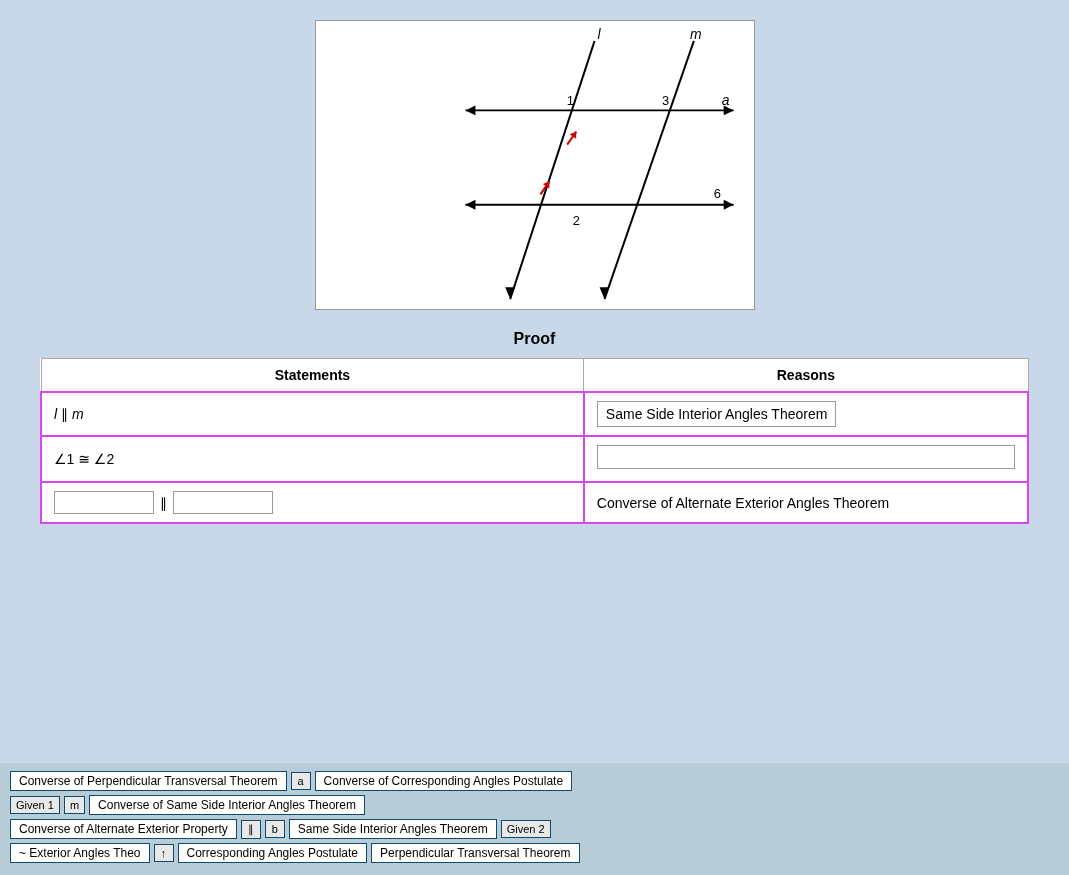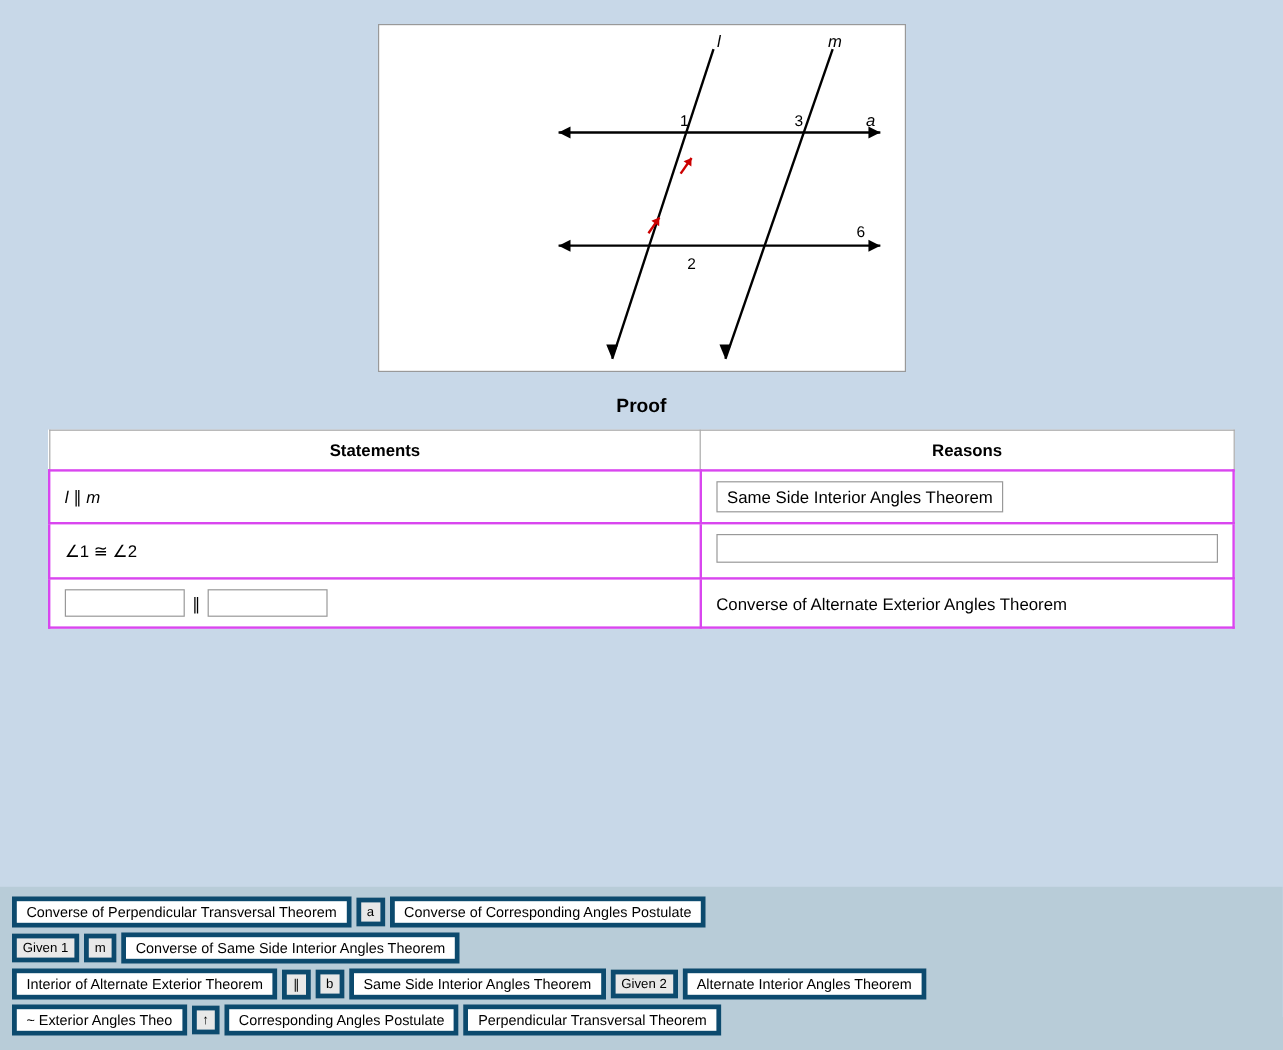--- a/index.html
+++ b/index.html
@@ -105,21 +105,21 @@
 
     .answer-row {
       display: flex;
       align-items: center;
       gap: 4px;
       margin-bottom: 4px;
       flex-wrap: nowrap;
     }
 
     .answer-chip {
-      border: 4px solid #0c4a6e;
+      border: 1px solid #0c4a6e;
       background: white;
       padding: 2px 8px;
       font-size: 12px;
       white-space: nowrap;
       cursor: pointer;
     }
 
     .answer-chip.small-label {
       font-size: 11px;
       padding: 2px 5px;
@@ -239,26 +239,25 @@
     <div class="answer-chip">Converse of Corresponding Angles Postulate</div>
   </div>
 
   <div class="answer-row">
     <div class="answer-chip small-label">Given 1</div>
     <div class="answer-chip small-label">m</div>
     <div class="answer-chip">Converse of Same Side Interior Angles Theorem</div>
   </div>
 
   <div class="answer-row">
-    <div class="answer-chip">Interior of Alternate Exterior Theorem</div>
+    <div class="answer-chip">Converse of Alternate Exterior Property</div>
     <div class="answer-chip small-label">∥</div>
     <div class="answer-chip small-label">b</div>
     <div class="answer-chip">Same Side Interior Angles Theorem</div>
     <div class="answer-chip small-label">Given 2</div>
-    <div class="answer-chip">Alternate Interior Angles Theorem</div>
   </div>
 
   <div class="answer-row">
     <div class="answer-chip">~ Exterior Angles Theo</div>
     <div class="answer-chip small-label">↑</div>
     <div class="answer-chip">Corresponding Angles Postulate</div>
     <div class="answer-chip">Perpendicular Transversal Theorem</div>
   </div>
 </div>
 

